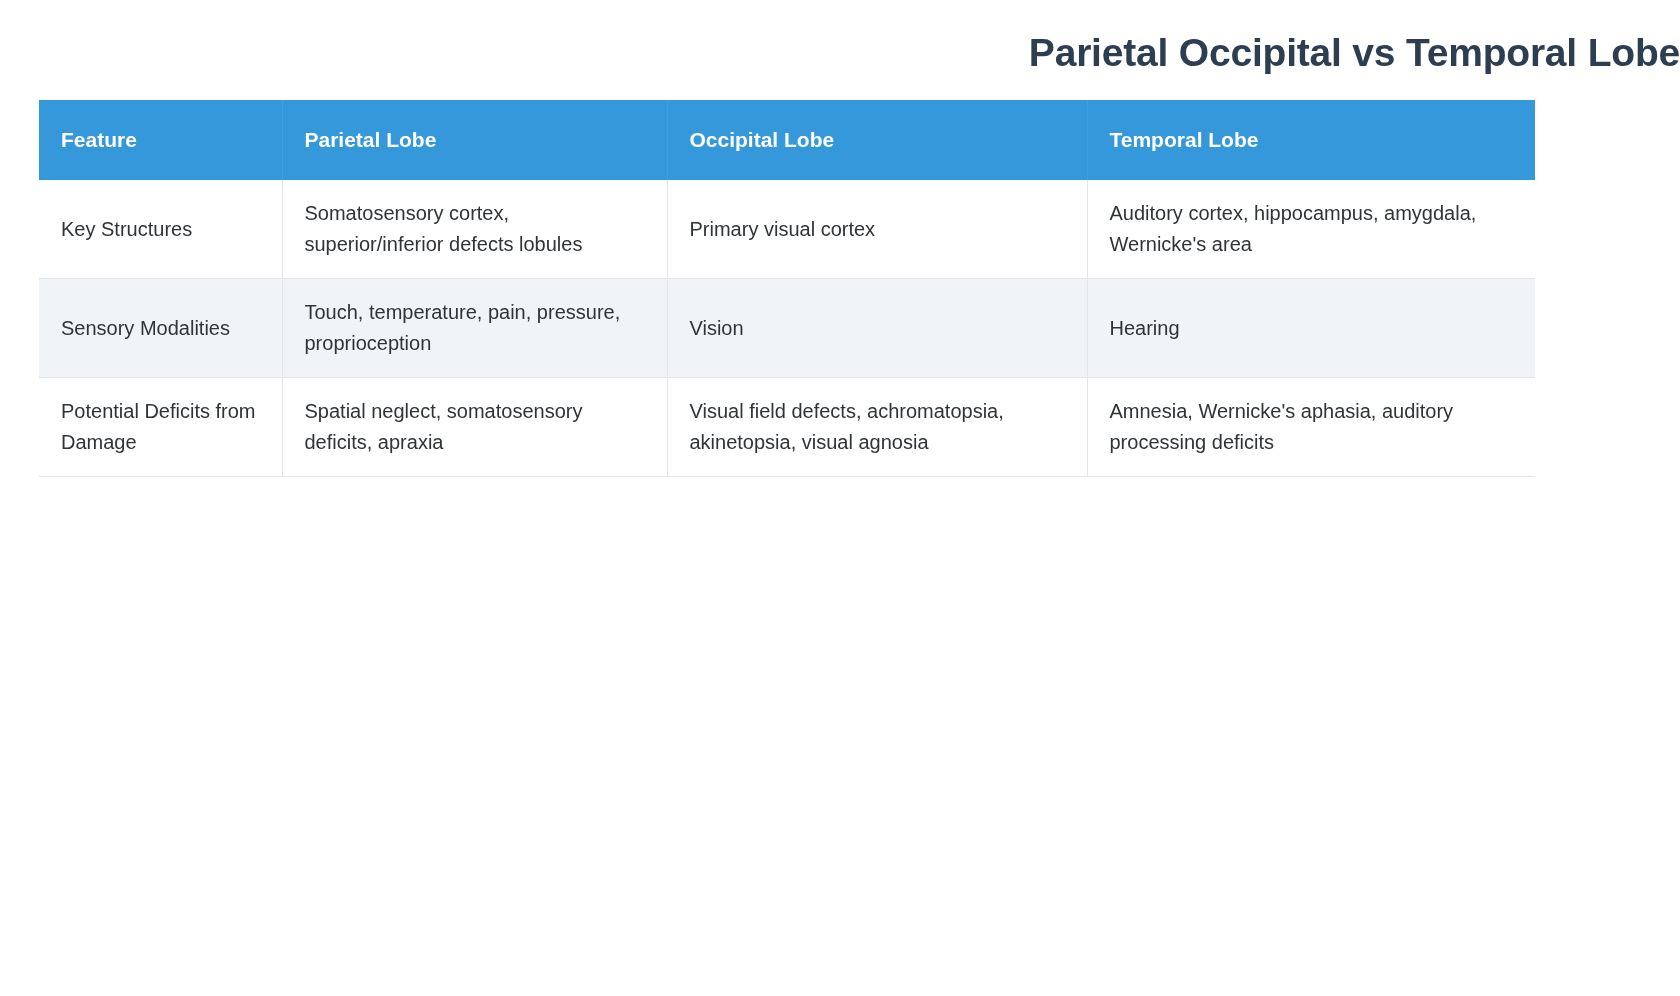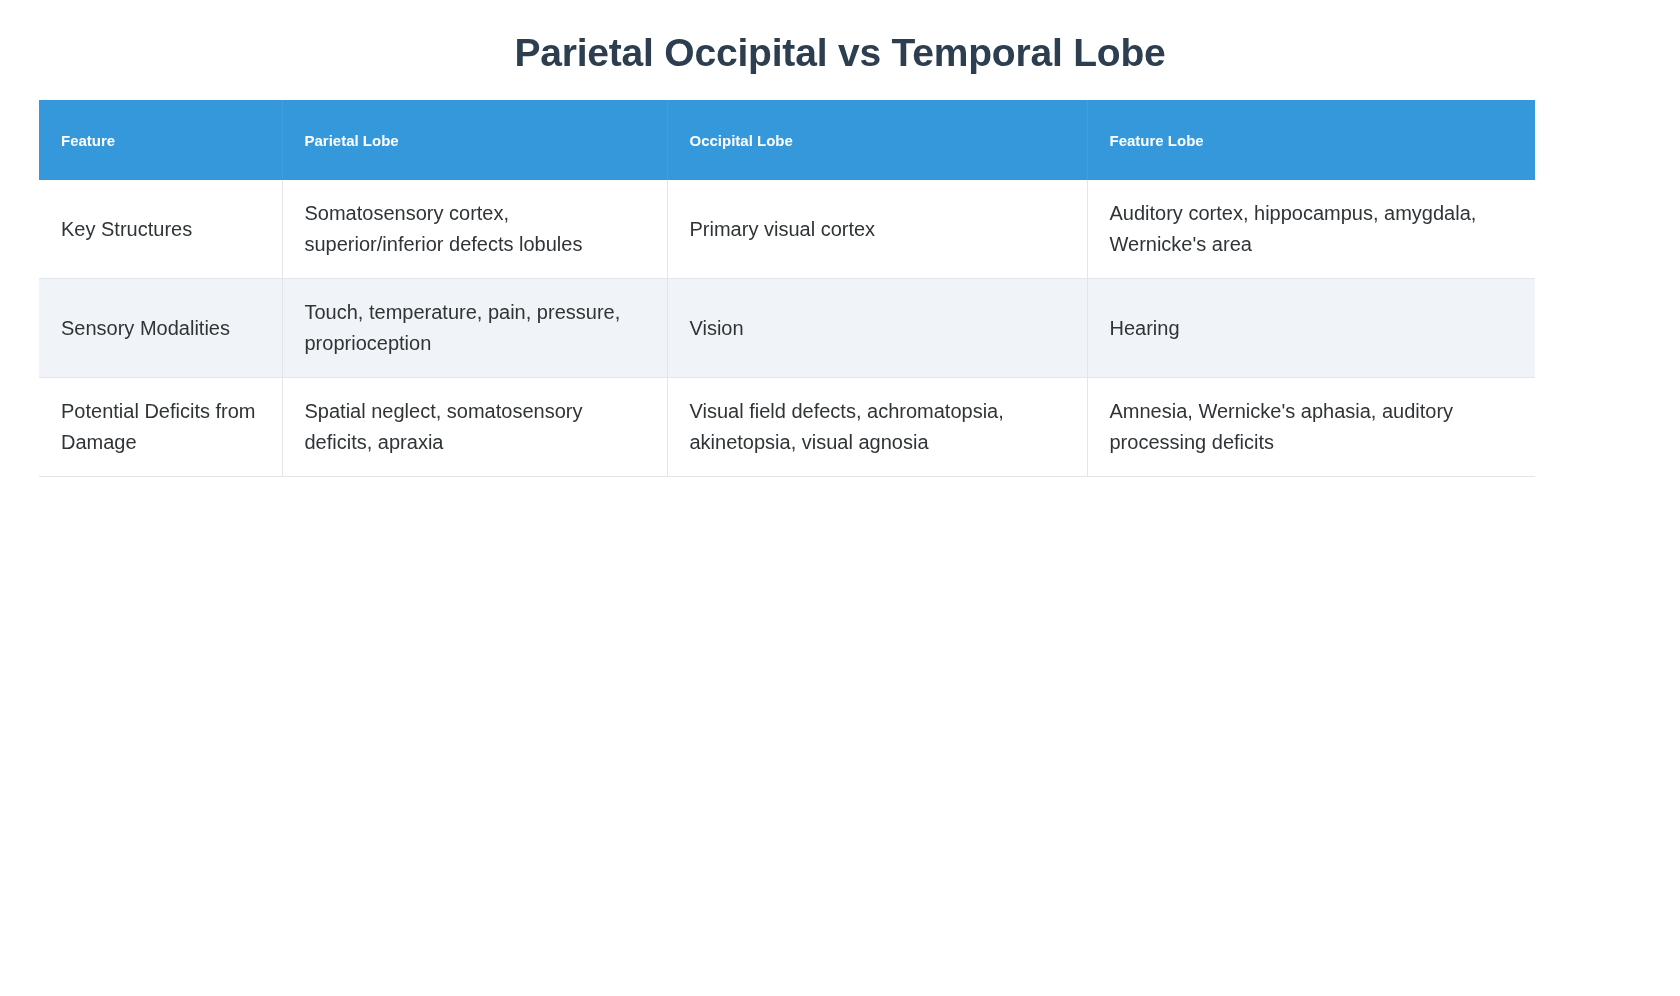--- a/index.html
+++ b/index.html
@@ -16,21 +16,21 @@
   .page {
     width: 1680px;
     height: 996px;
     box-sizing: border-box;
     position: relative;
     background: #ffffff;
   }
   .page-title {
     margin: 0;
     padding-top: 30px;
-    text-align: center;
+    text-align: right;
     font-size: 39px;
     font-weight: bold;
     color: #2c3e50;
     letter-spacing: -0.2px;
     line-height: 1.2;
   }
   .table-wrap {
     position: absolute;
     left: 39px;
     top: 100px;
@@ -43,21 +43,21 @@
     background: #ffffff;
   }
   table.cmp col.c0 { width: 243px; }
   table.cmp col.c1 { width: 385px; }
   table.cmp col.c2 { width: 420px; }
   table.cmp col.c3 { width: 448px; }
 
   table.cmp thead th {
     background: #3498db;
     color: #ffffff;
-    font-size: 15px;
+    font-size: 21px;
     font-weight: bold;
     text-align: left;
     padding: 0 22px;
     height: 80px;
     vertical-align: middle;
     border: none;
     border-right: 1px solid #3f9fe0;
     box-sizing: border-box;
   }
   table.cmp thead th:last-child { border-right: none; }
@@ -91,21 +91,21 @@
         <col class="c0">
           <col class="c1">
           <col class="c2">
           <col class="c3">
       </colgroup>
       <thead>
         <tr>
           <th>Feature</th>
           <th>Parietal Lobe</th>
           <th>Occipital Lobe</th>
-          <th>Feature Lobe</th>
+          <th>Temporal Lobe</th>
         </tr>
       </thead>
       <tbody>
         <tr>
           <td>Key Structures</td>
           <td>Somatosensory cortex, superior/inferior defects lobules</td>
           <td>Primary visual cortex</td>
           <td>Auditory cortex, hippocampus, amygdala, Wernicke's area</td>
         </tr>
         <tr>

